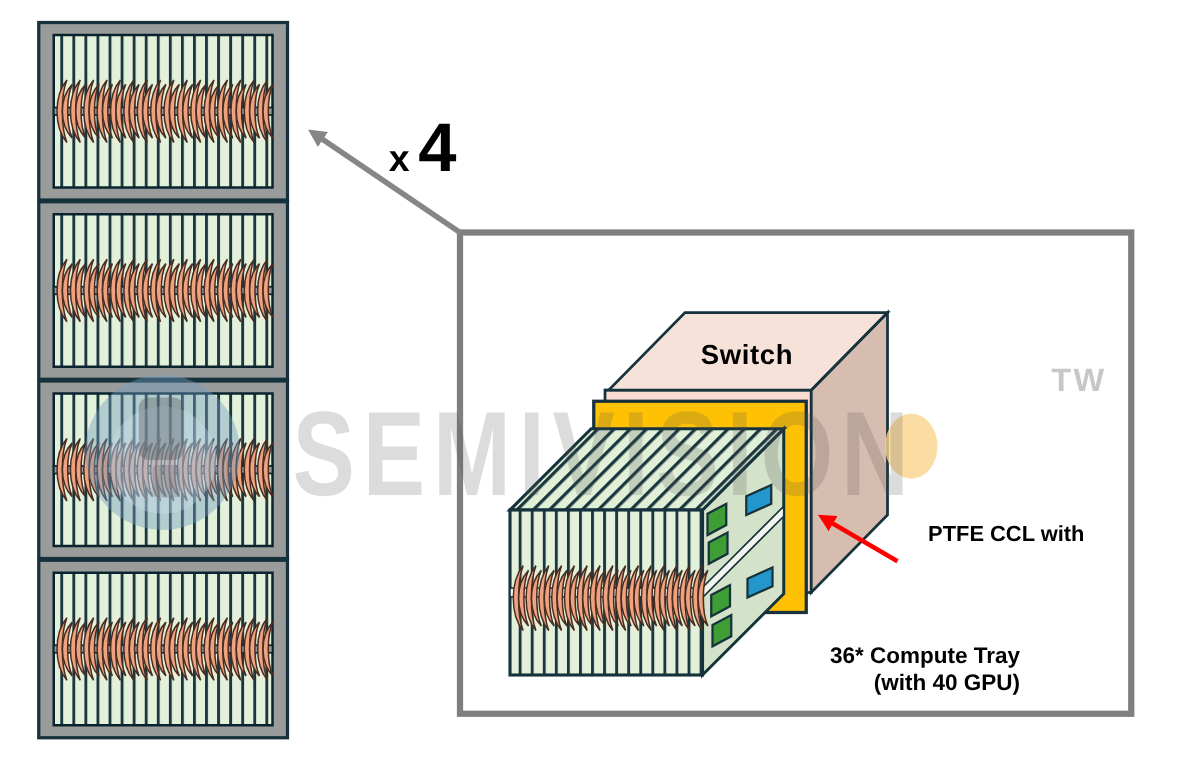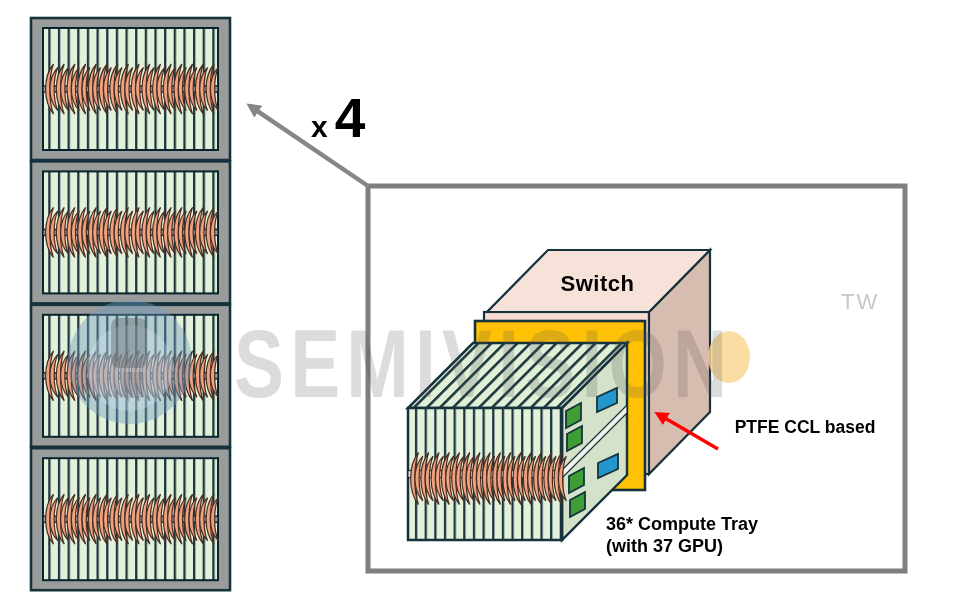--- a/index.html
+++ b/index.html
@@ -21,32 +21,32 @@
   .switch-label{
     left:530px;top:271px;width:135px;
     text-align:center;font-size:22px;letter-spacing:0.5px;
   }
   .backboard-label{
     left:700px;top:417px;width:210px;
     text-align:center;font-size:17.5px;line-height:21px;
   }
   .tray-label{
     left:606px;top:513px;width:210px;
-    text-align:left;font-size:18px;line-height:22px;
+    text-align:right;font-size:18px;line-height:22px;
   }
   .watermark{
     left:234px;top:309px;
     font-size:96px;font-weight:bold;letter-spacing:8px;
     color:rgba(80,80,80,0.20);
     transform:scaleX(0.78);transform-origin:left top;
     pointer-events:none;
   }
   .watermark-sup{
     left:841px;top:289px;
-    font-size:22px;font-weight:normal;letter-spacing:2px;
+    font-size:26px;font-weight:bold;letter-spacing:2px;
     color:rgba(80,80,80,0.32);
     pointer-events:none;
   }
 </style>
 </head>
 <body>
 
 <div class="stage">
 
   <svg width="953" height="607" viewBox="0 0 953 607">
@@ -290,24 +290,24 @@
   </svg>
 
   <div class="lbl multiplier">
     <span class="prefix">x</span>
     <span class="value">4</span>
   </div>
 
   <div class="lbl switch-label">Switch</div>
 
   <div class="lbl backboard-label">
-    <div>PTFE CCL based</div>
+    <div>PTFE CCL with</div>
   </div>
 
   <div class="lbl tray-label">
     <div>36* Compute Tray</div>
-    <div>(with 37 GPU)</div>
+    <div>(with 40 GPU)</div>
   </div>
 
   <div class="lbl watermark">SEMIVISION</div>
   <div class="lbl watermark-sup">TW</div>
 
 </div>
 
 </body></html>

